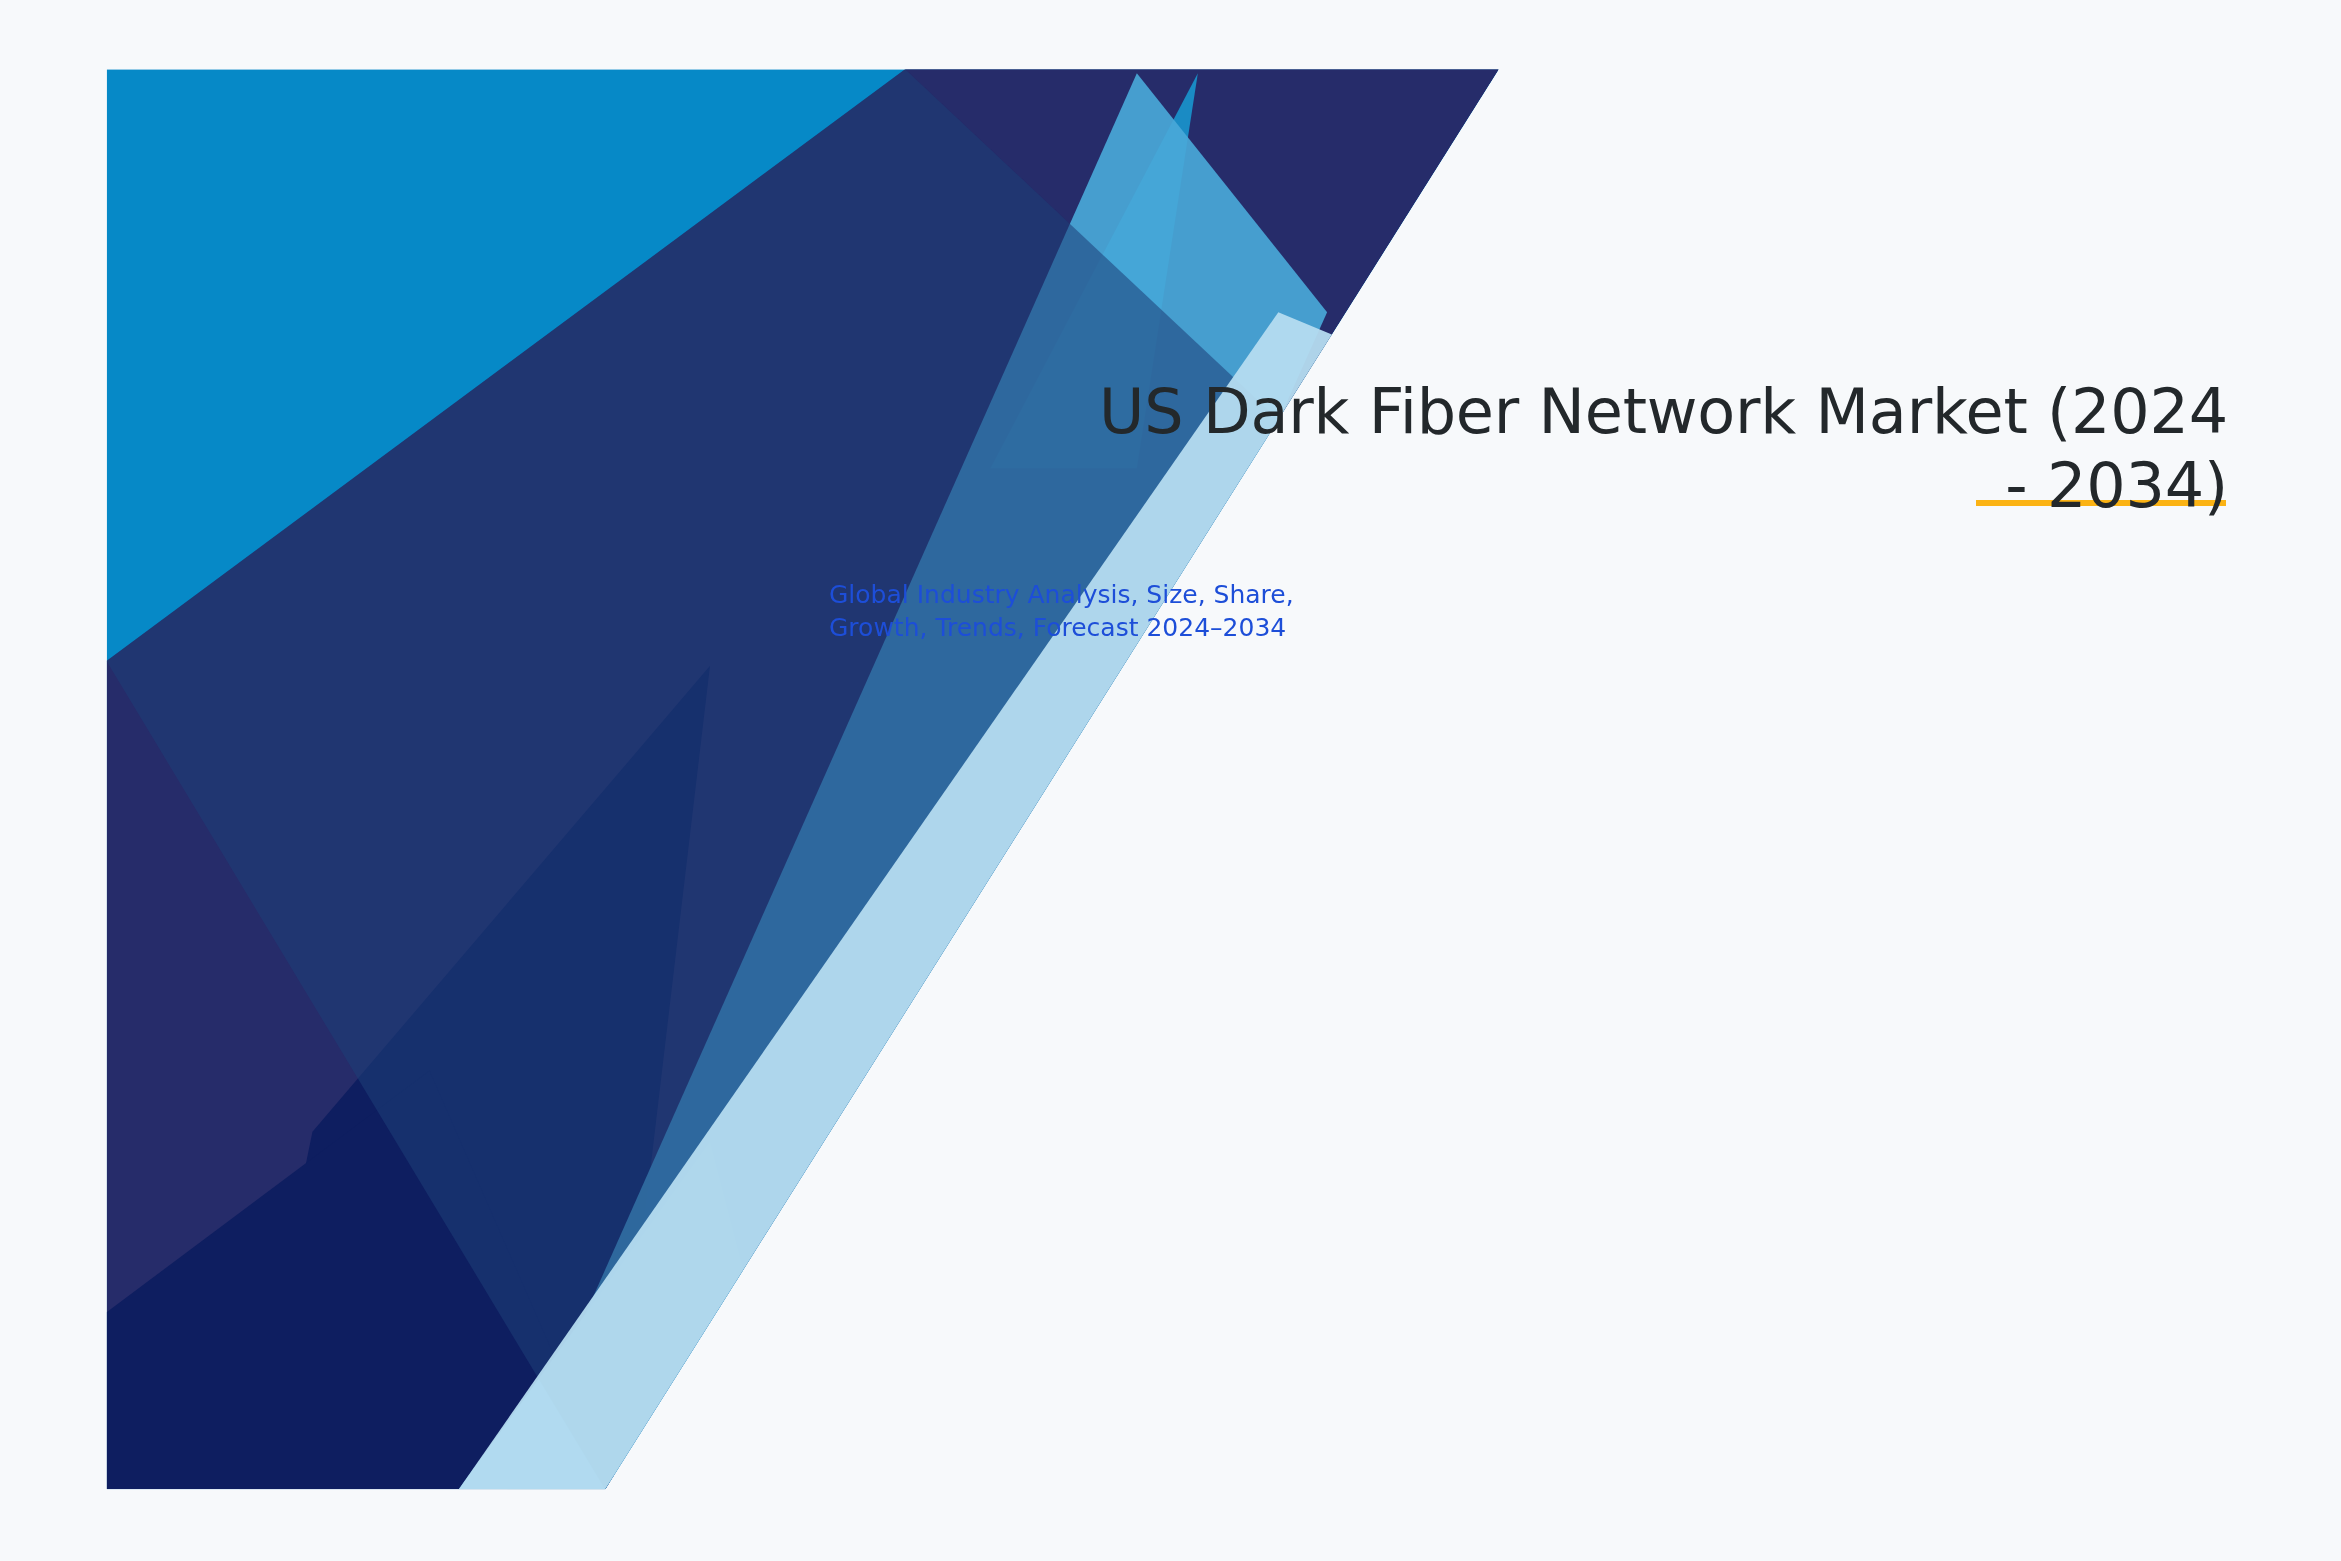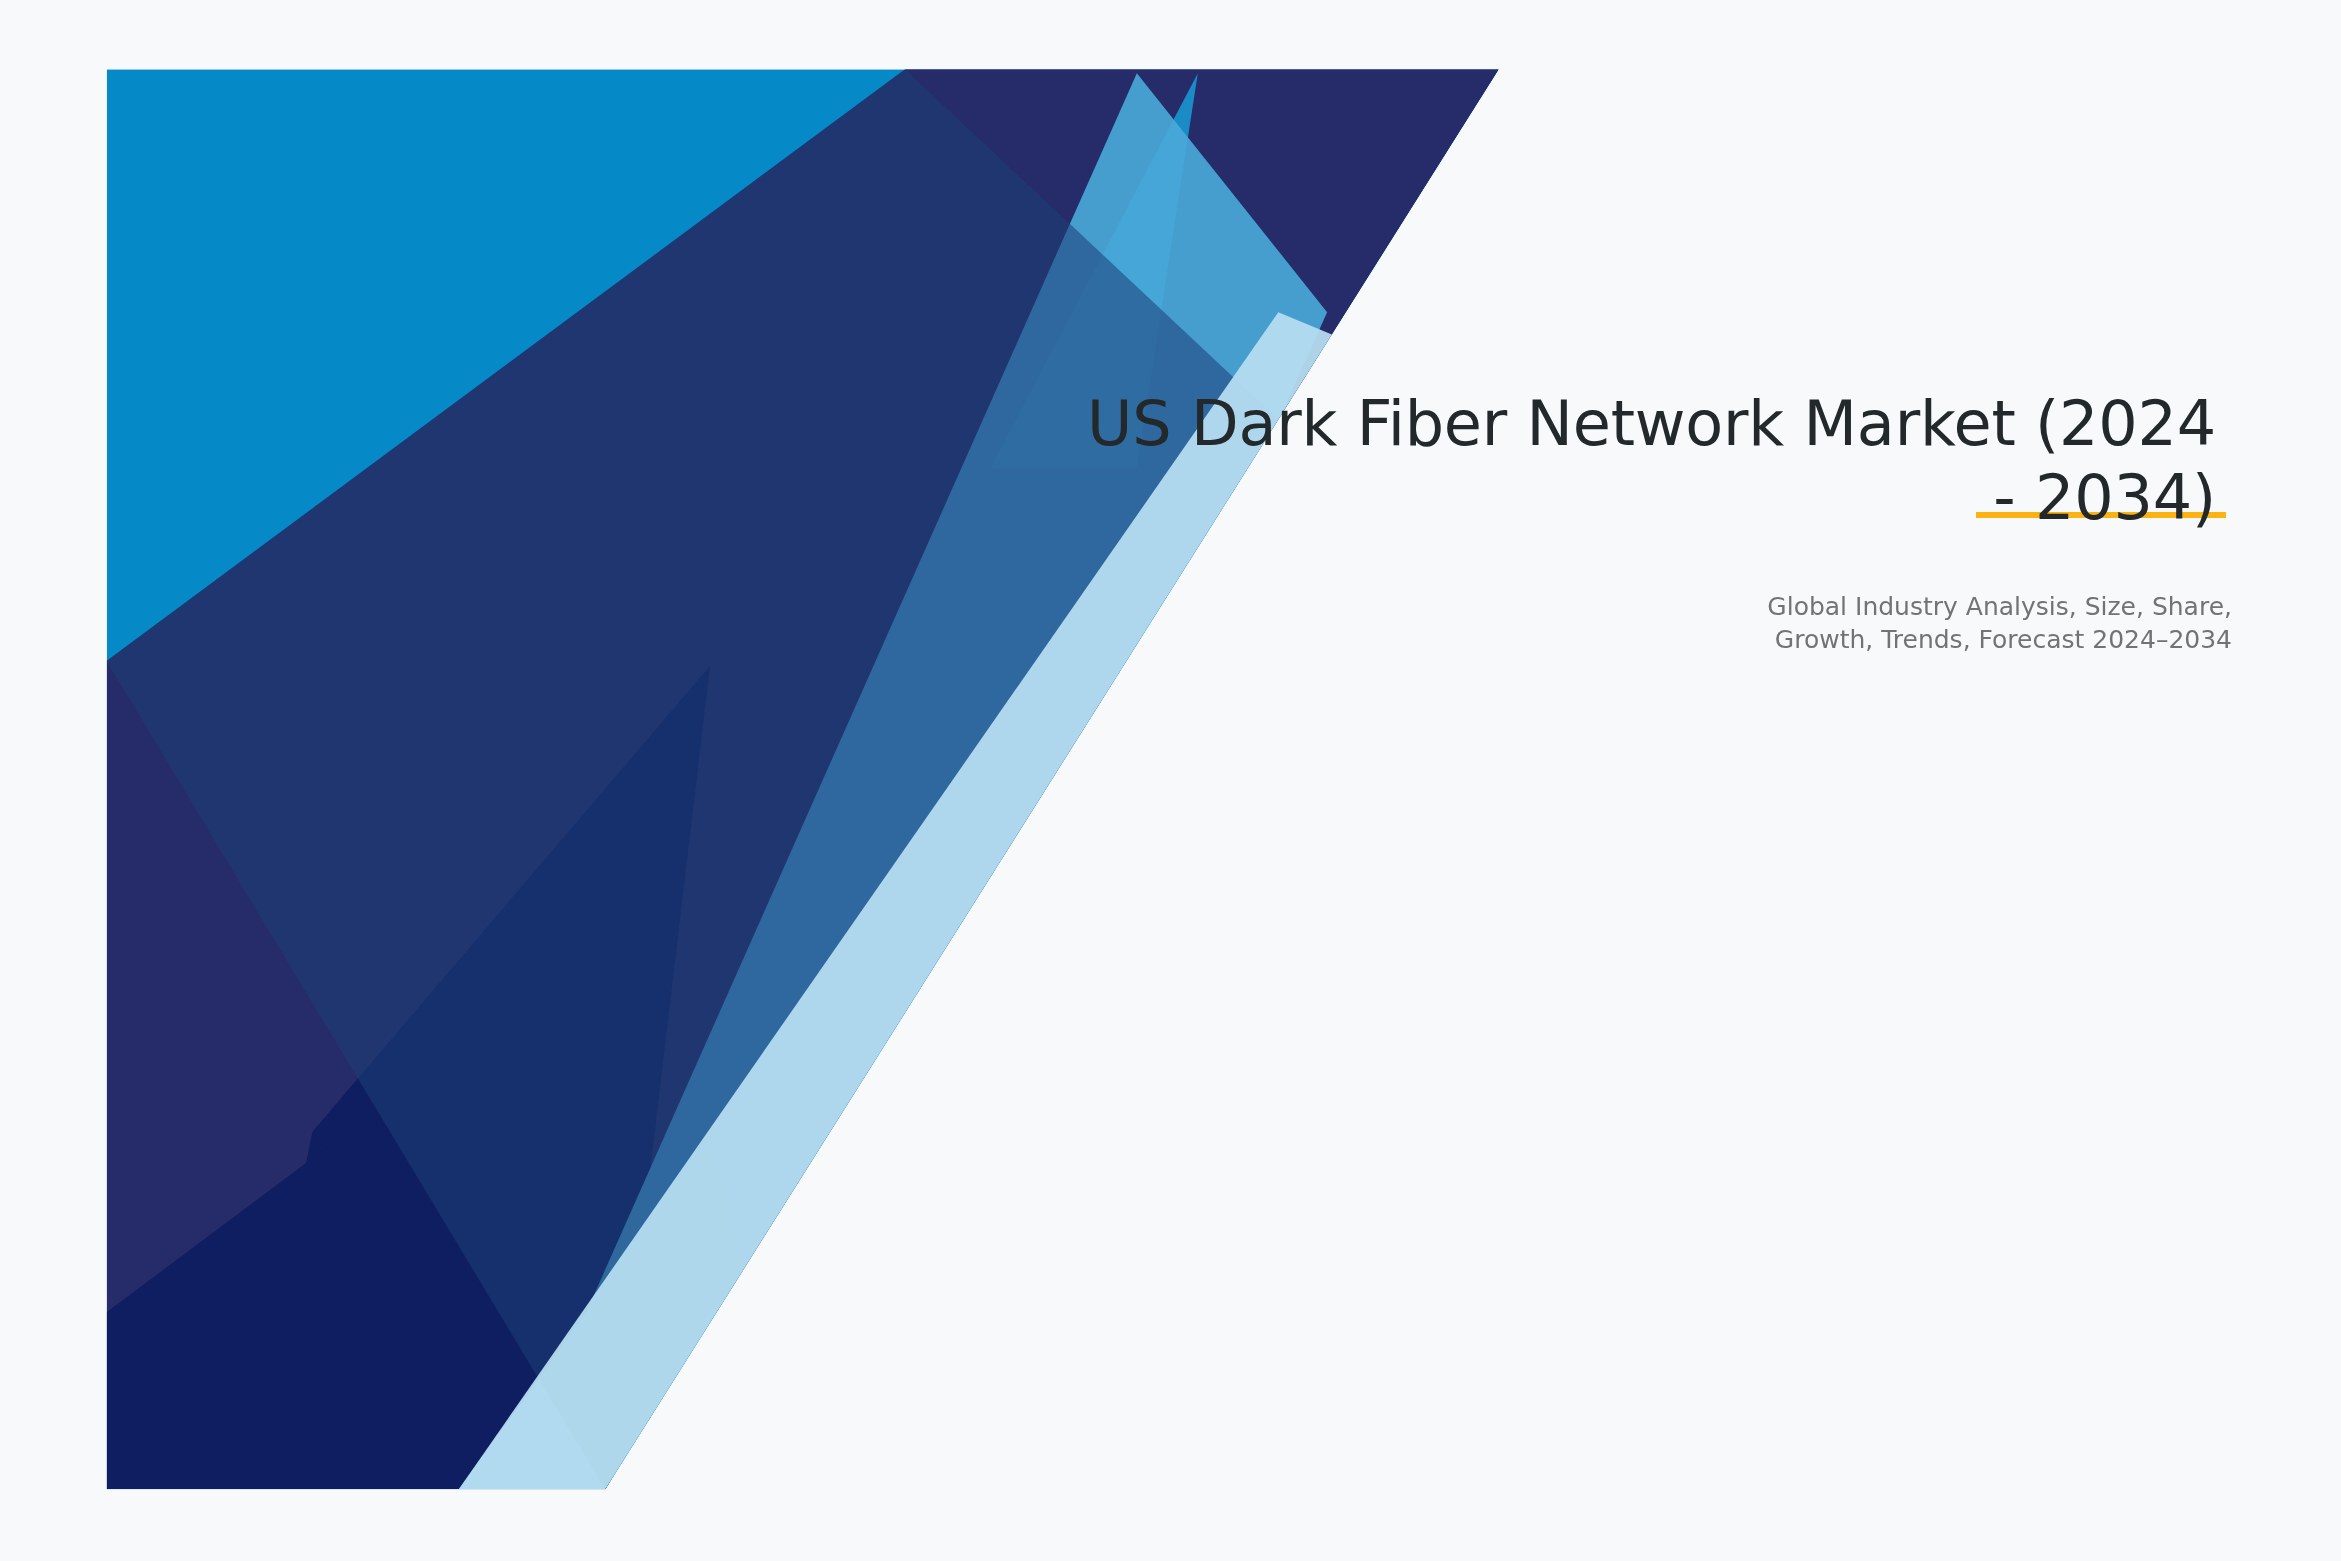--- a/index.html
+++ b/index.html
@@ -47,21 +47,21 @@
     text-align: right;
     z-index: 5;
   }
 
   .title-wrap {
     position: relative;
     display: block;
   }
 
   .cover-title {
-    margin: 16px;
+    margin: 4px;
     font-family: "DejaVu Sans", sans-serif;
     font-weight: 400;
     font-size: 62px;
     line-height: 1.19;
     color: #23282b;
     letter-spacing: -0.2px;
     text-align: right;
     white-space: pre-line;
     position: relative;
     z-index: 2;
@@ -71,28 +71,28 @@
     position: absolute;
     right: 5.9px;
     bottom: 16.6px;
     width: 250px;
     height: 6.3px;
     background: #fbb314;
     z-index: 1;
   }
 
   .cover-subtitle {
-    margin: 0;
+    margin: 12px;
     margin-top: 55px;
     font-family: "DejaVu Sans", sans-serif;
     font-weight: 400;
     font-size: 25px;
     line-height: 1.33;
-    color: #737373;
-    text-align: right;
+    color: #1d4ed8;
+    text-align: left;
     white-space: pre-line;
   }
 </style>
 </head>
 <body>
 
 <div class="cover">
 
   <div class="artwork">
     <svg viewBox="0 0 4800 3200" xmlns="http://www.w3.org/2000/svg" aria-hidden="true">

